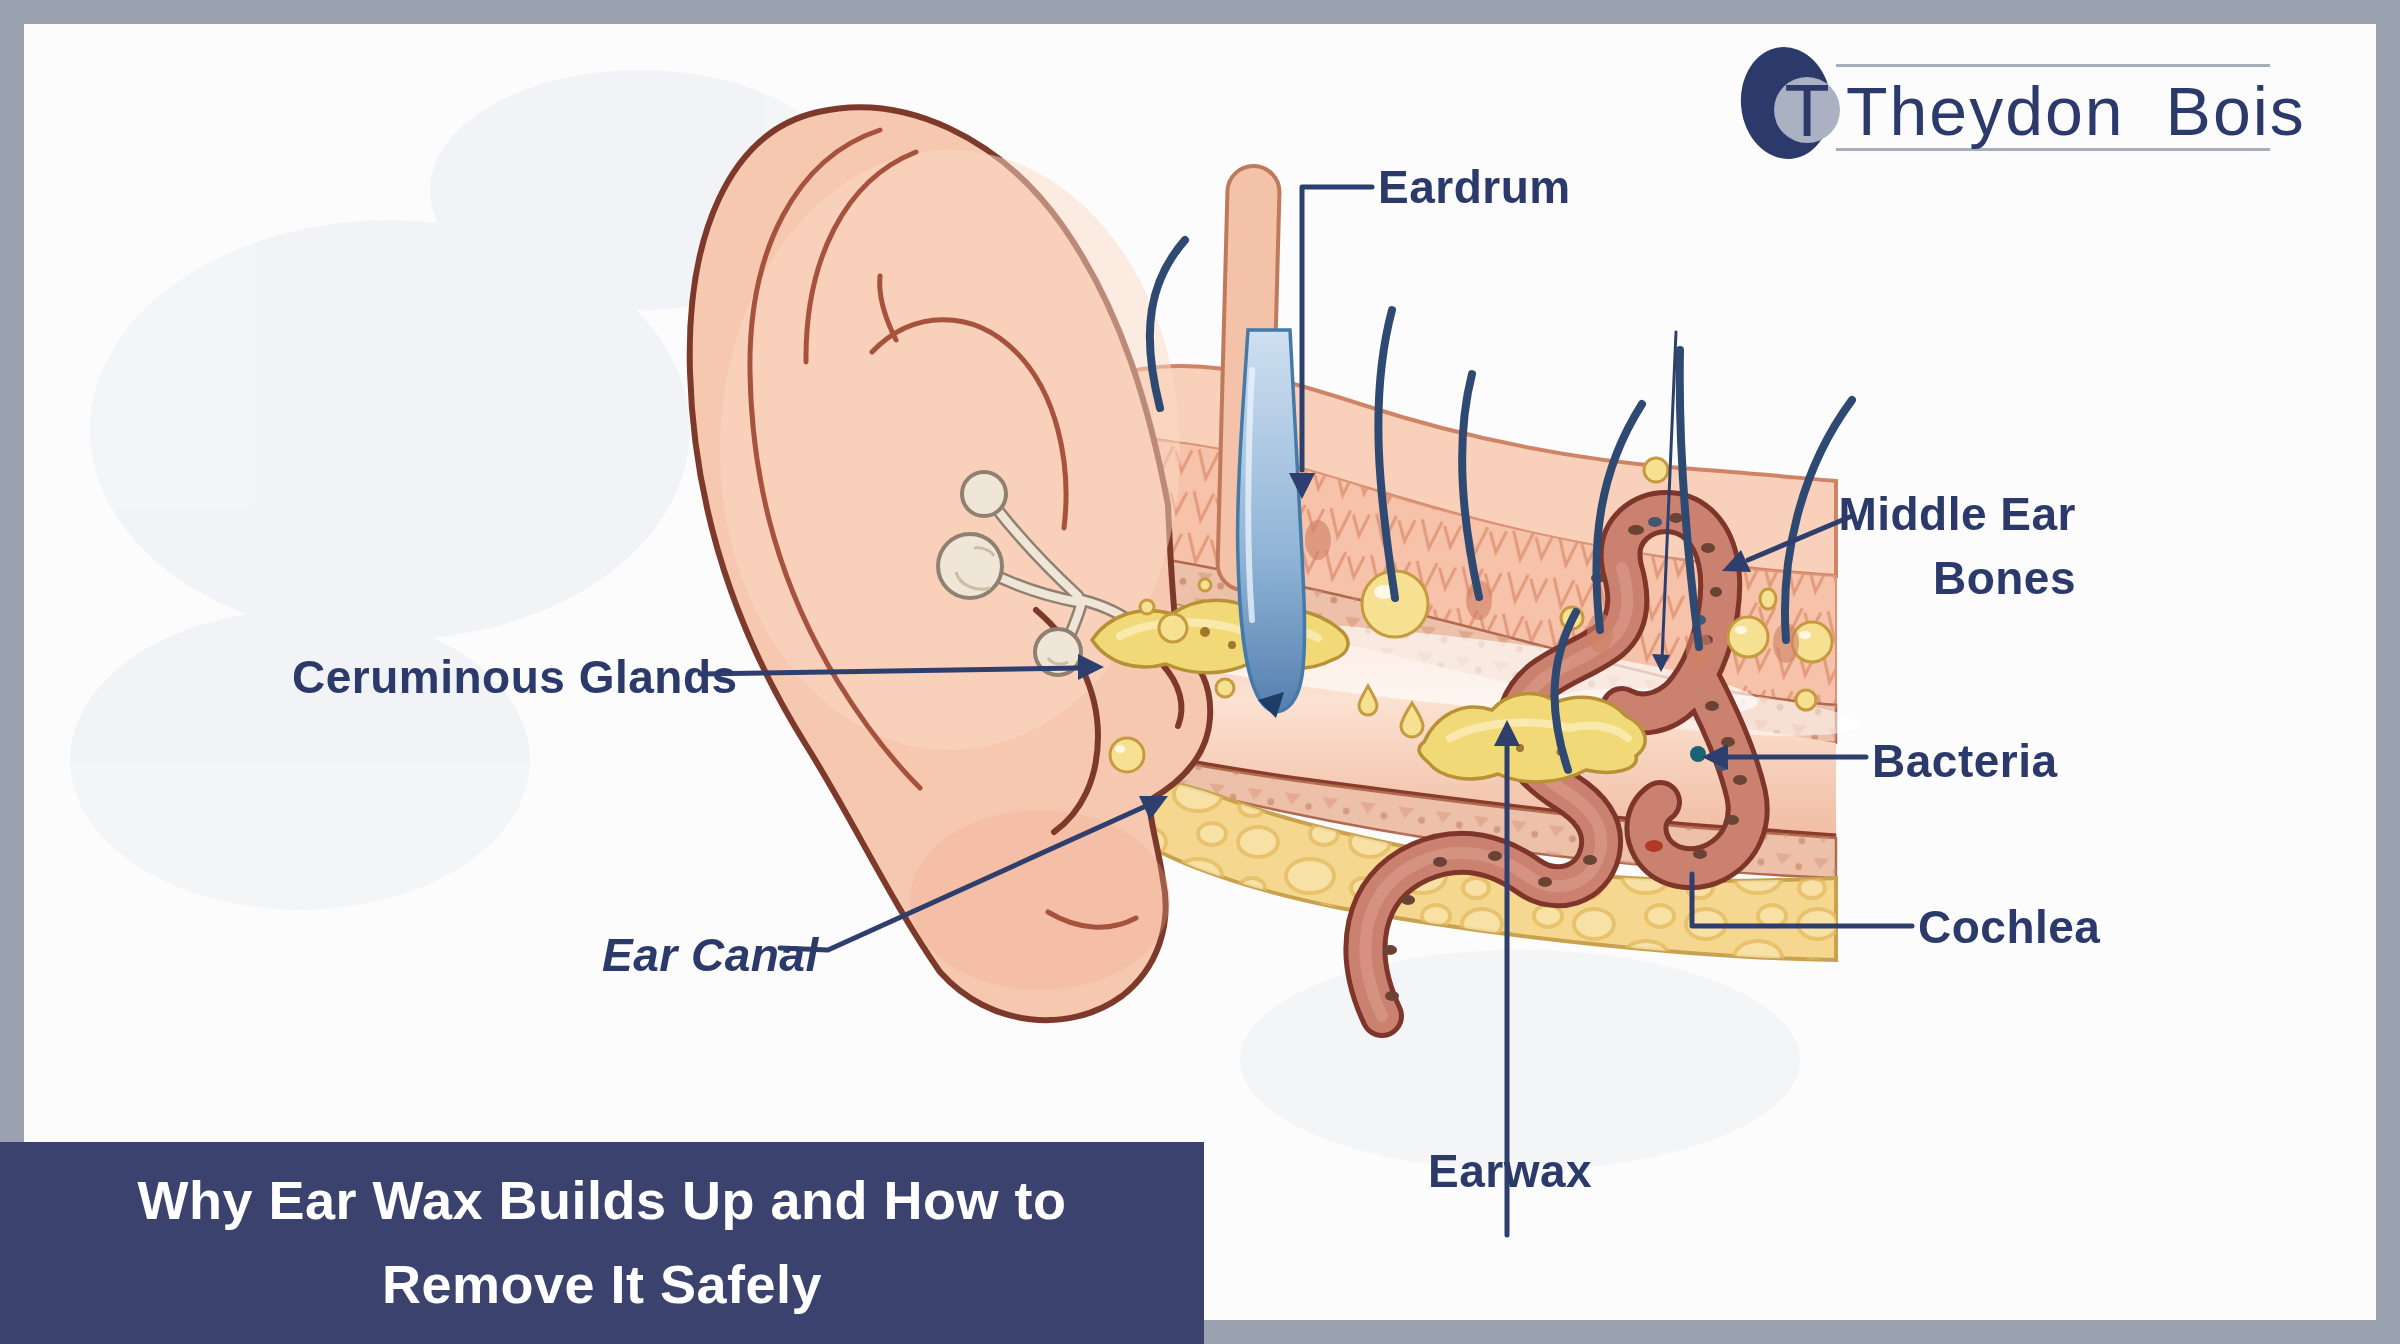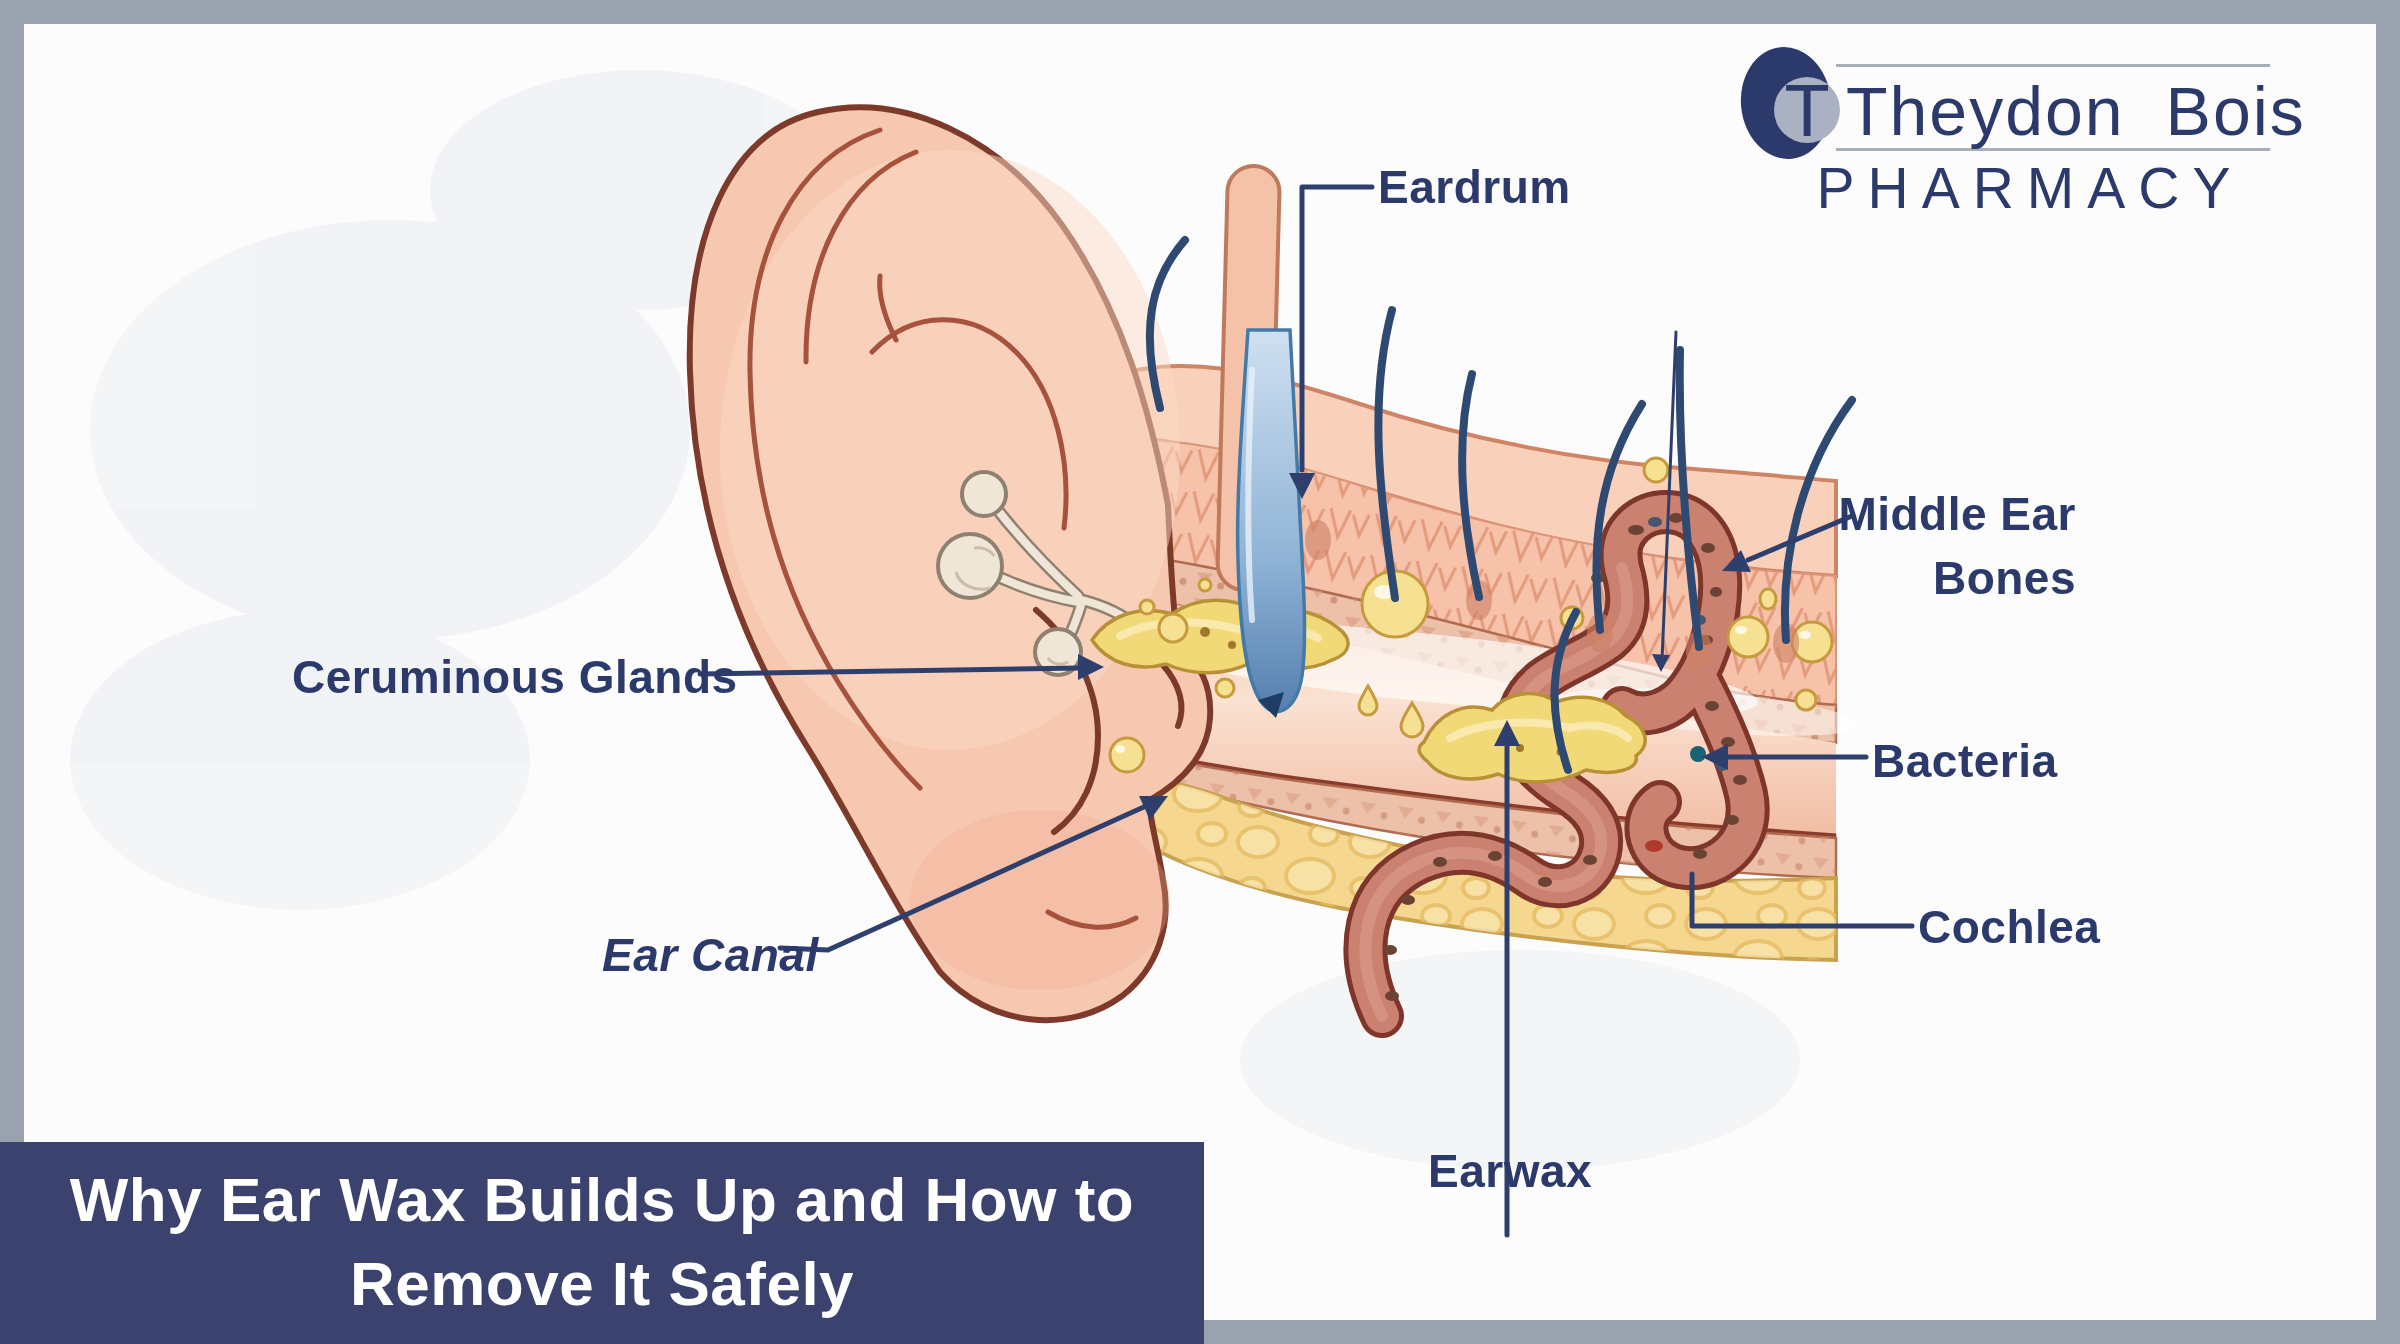--- a/index.html
+++ b/index.html
@@ -26,21 +26,21 @@
     font-size:57px;font-weight:400;color:#2b3a6a;letter-spacing:13px;z-index:20;white-space:nowrap;
   }
   .logo-line{position:absolute;height:3px;width:434px;left:1836px;background:#a8aeba;z-index:20;}
   .logo-line.top{top:64px;}
   .logo-line.bot{top:148px;}
   .banner{
     position:absolute;left:0;top:1142px;width:1204px;height:202px;
     background:#3a426d;z-index:50;color:#ffffff;text-align:center;
     padding-top:16px;box-sizing:border-box;
   }
-  .banner div{font-size:62px;font-weight:700;line-height:84px;letter-spacing:.5px;}
+  .banner div{font-size:54px;font-weight:700;line-height:84px;letter-spacing:.5px;}
 </style>
 </head>
 <body>
 
 <div class="stage">
 
   <svg class="art" viewBox="0 0 2400 1344">
     <defs>
       <linearGradient id="gLumen" x1="0" y1="0" x2="0" y2="1">
         <stop offset="0" stop-color="#f3c0a8"></stop>
@@ -284,21 +284,20 @@
   <div class="lbl lbl-wrap" style="left:1828px;top:482px;width:248px;">Middle Ear Bones</div>
   <div class="lbl" style="left:1872px;top:734px;">Bacteria</div>
   <div class="lbl" style="left:1918px;top:900px;">Cochlea</div>
   <div class="lbl" style="left:1428px;top:1124px;margin-top:20px;">Earwax</div>
   <div class="lbl" style="left:602px;top:928px;font-style:italic;">Ear Canal</div>
   <div class="lbl" style="left:292px;top:650px;">Ceruminous Glands</div>
 
   <div class="logo-line top"></div>
   <div class="logo-line bot"></div>
   <div class="logo-name">Theydon Bois</div>
-  <div class="logo-sub">PHARMACY</div>
 
   <div class="banner">
     <div>Why Ear Wax Builds Up and How to</div>
     <div>Remove It Safely</div>
   </div>
 
   <div class="frame"></div>
 </div>
 
 </body></html>

